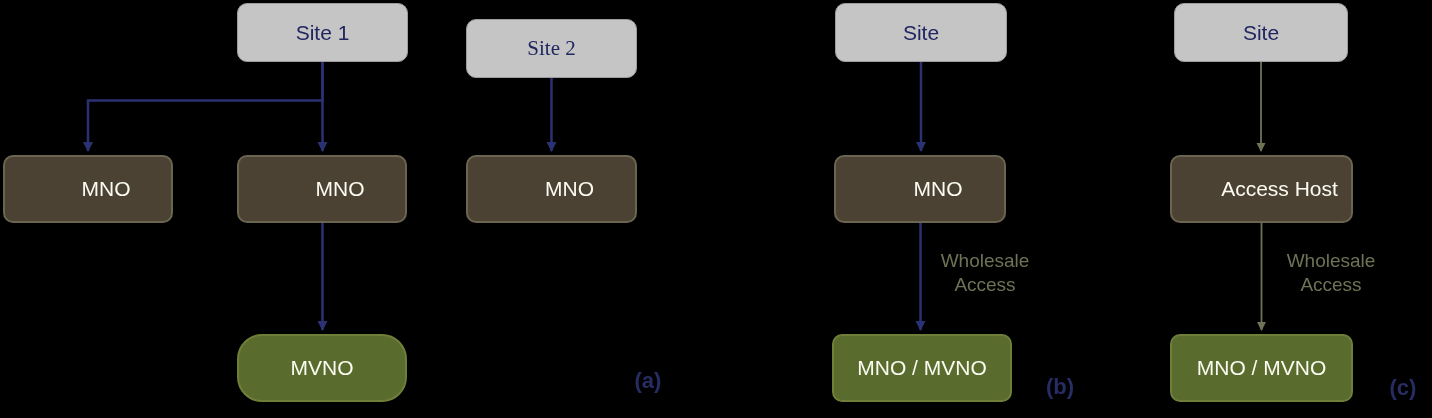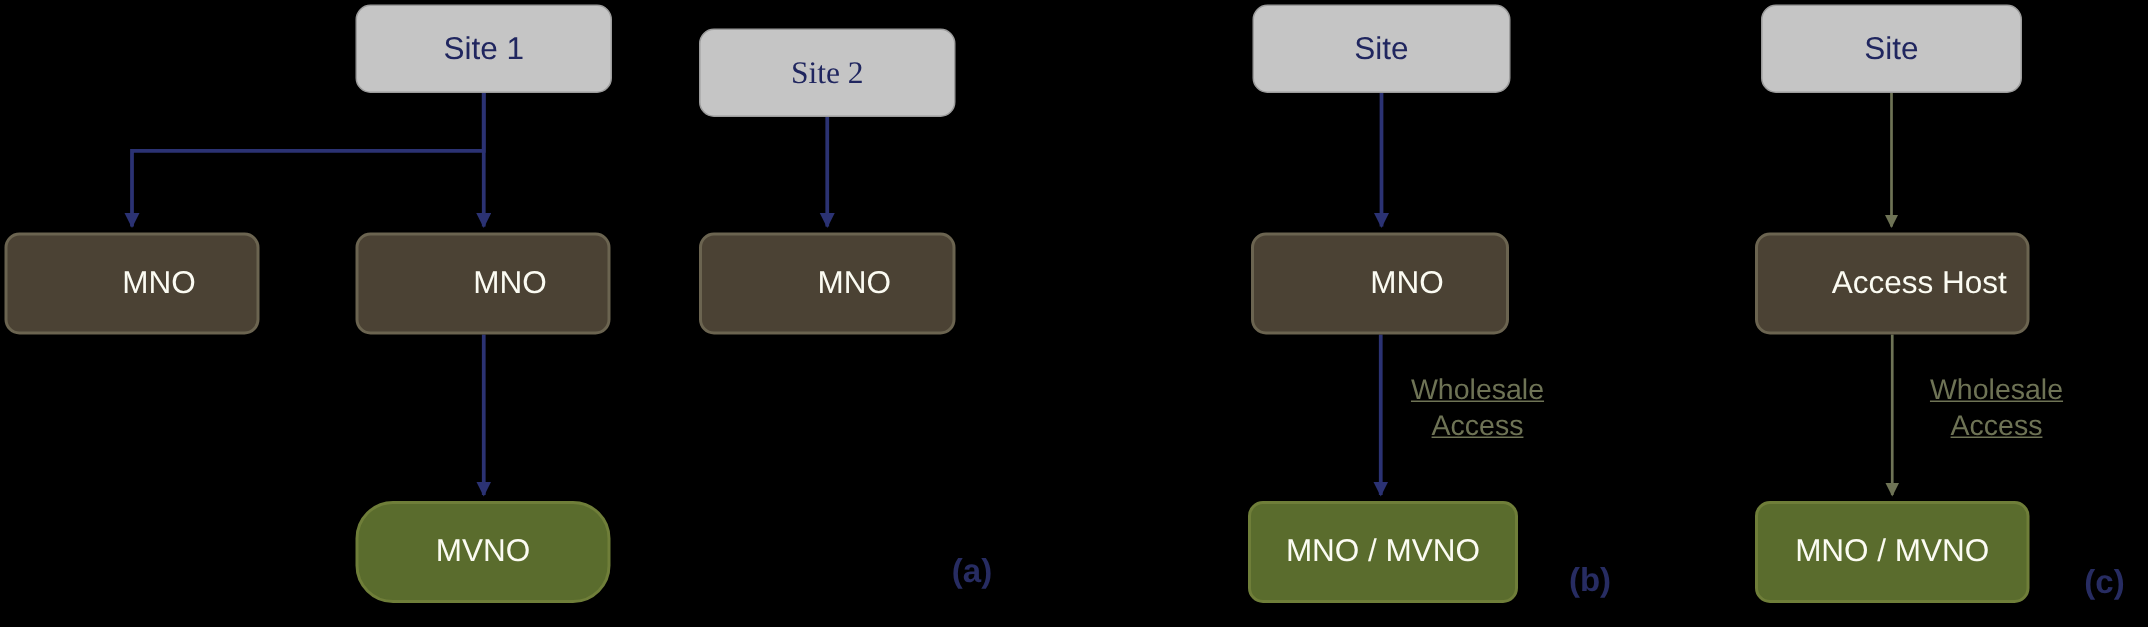--- a/index.html
+++ b/index.html
@@ -14,21 +14,21 @@
   .node {
     position: absolute; display: flex; align-items: center; justify-content: center;
     border-radius: 10px; font-size: 21px; box-sizing: border-box; white-space: nowrap;
   }
   .site  { background: var(--site-fill); color: var(--site-text); border: 1px solid var(--site-border); }
   .mno   { background: var(--mno-fill); color: var(--box-text-light); border: 2px solid var(--mno-border); padding-left: 36px; }
   .green { background: var(--green-fill); color: var(--box-text-light); border: 2px solid var(--green-border); }
 
   .wholesale {
     position: absolute; width: 112px; text-align: center;
-    color: var(--olive-arrow); font-size: 19px; line-height: 24px; text-decoration: underline;
+    color: var(--olive-arrow); font-size: 19px; line-height: 24px;
   }
   .caption {
     position: absolute; width: 52px; text-align: center;
     color: var(--caption-text); font-size: 22px; font-weight: 700;
   }
 
   svg.arrows { position: absolute; left: 0; top: 0; }
   .navy-line  { stroke: var(--navy-arrow); stroke-width: 2.5; fill: none; }
   .olive-line { stroke: var(--olive-arrow); stroke-width: 1.8; fill: none; }
   .navy-head  { fill: var(--navy-arrow); }

